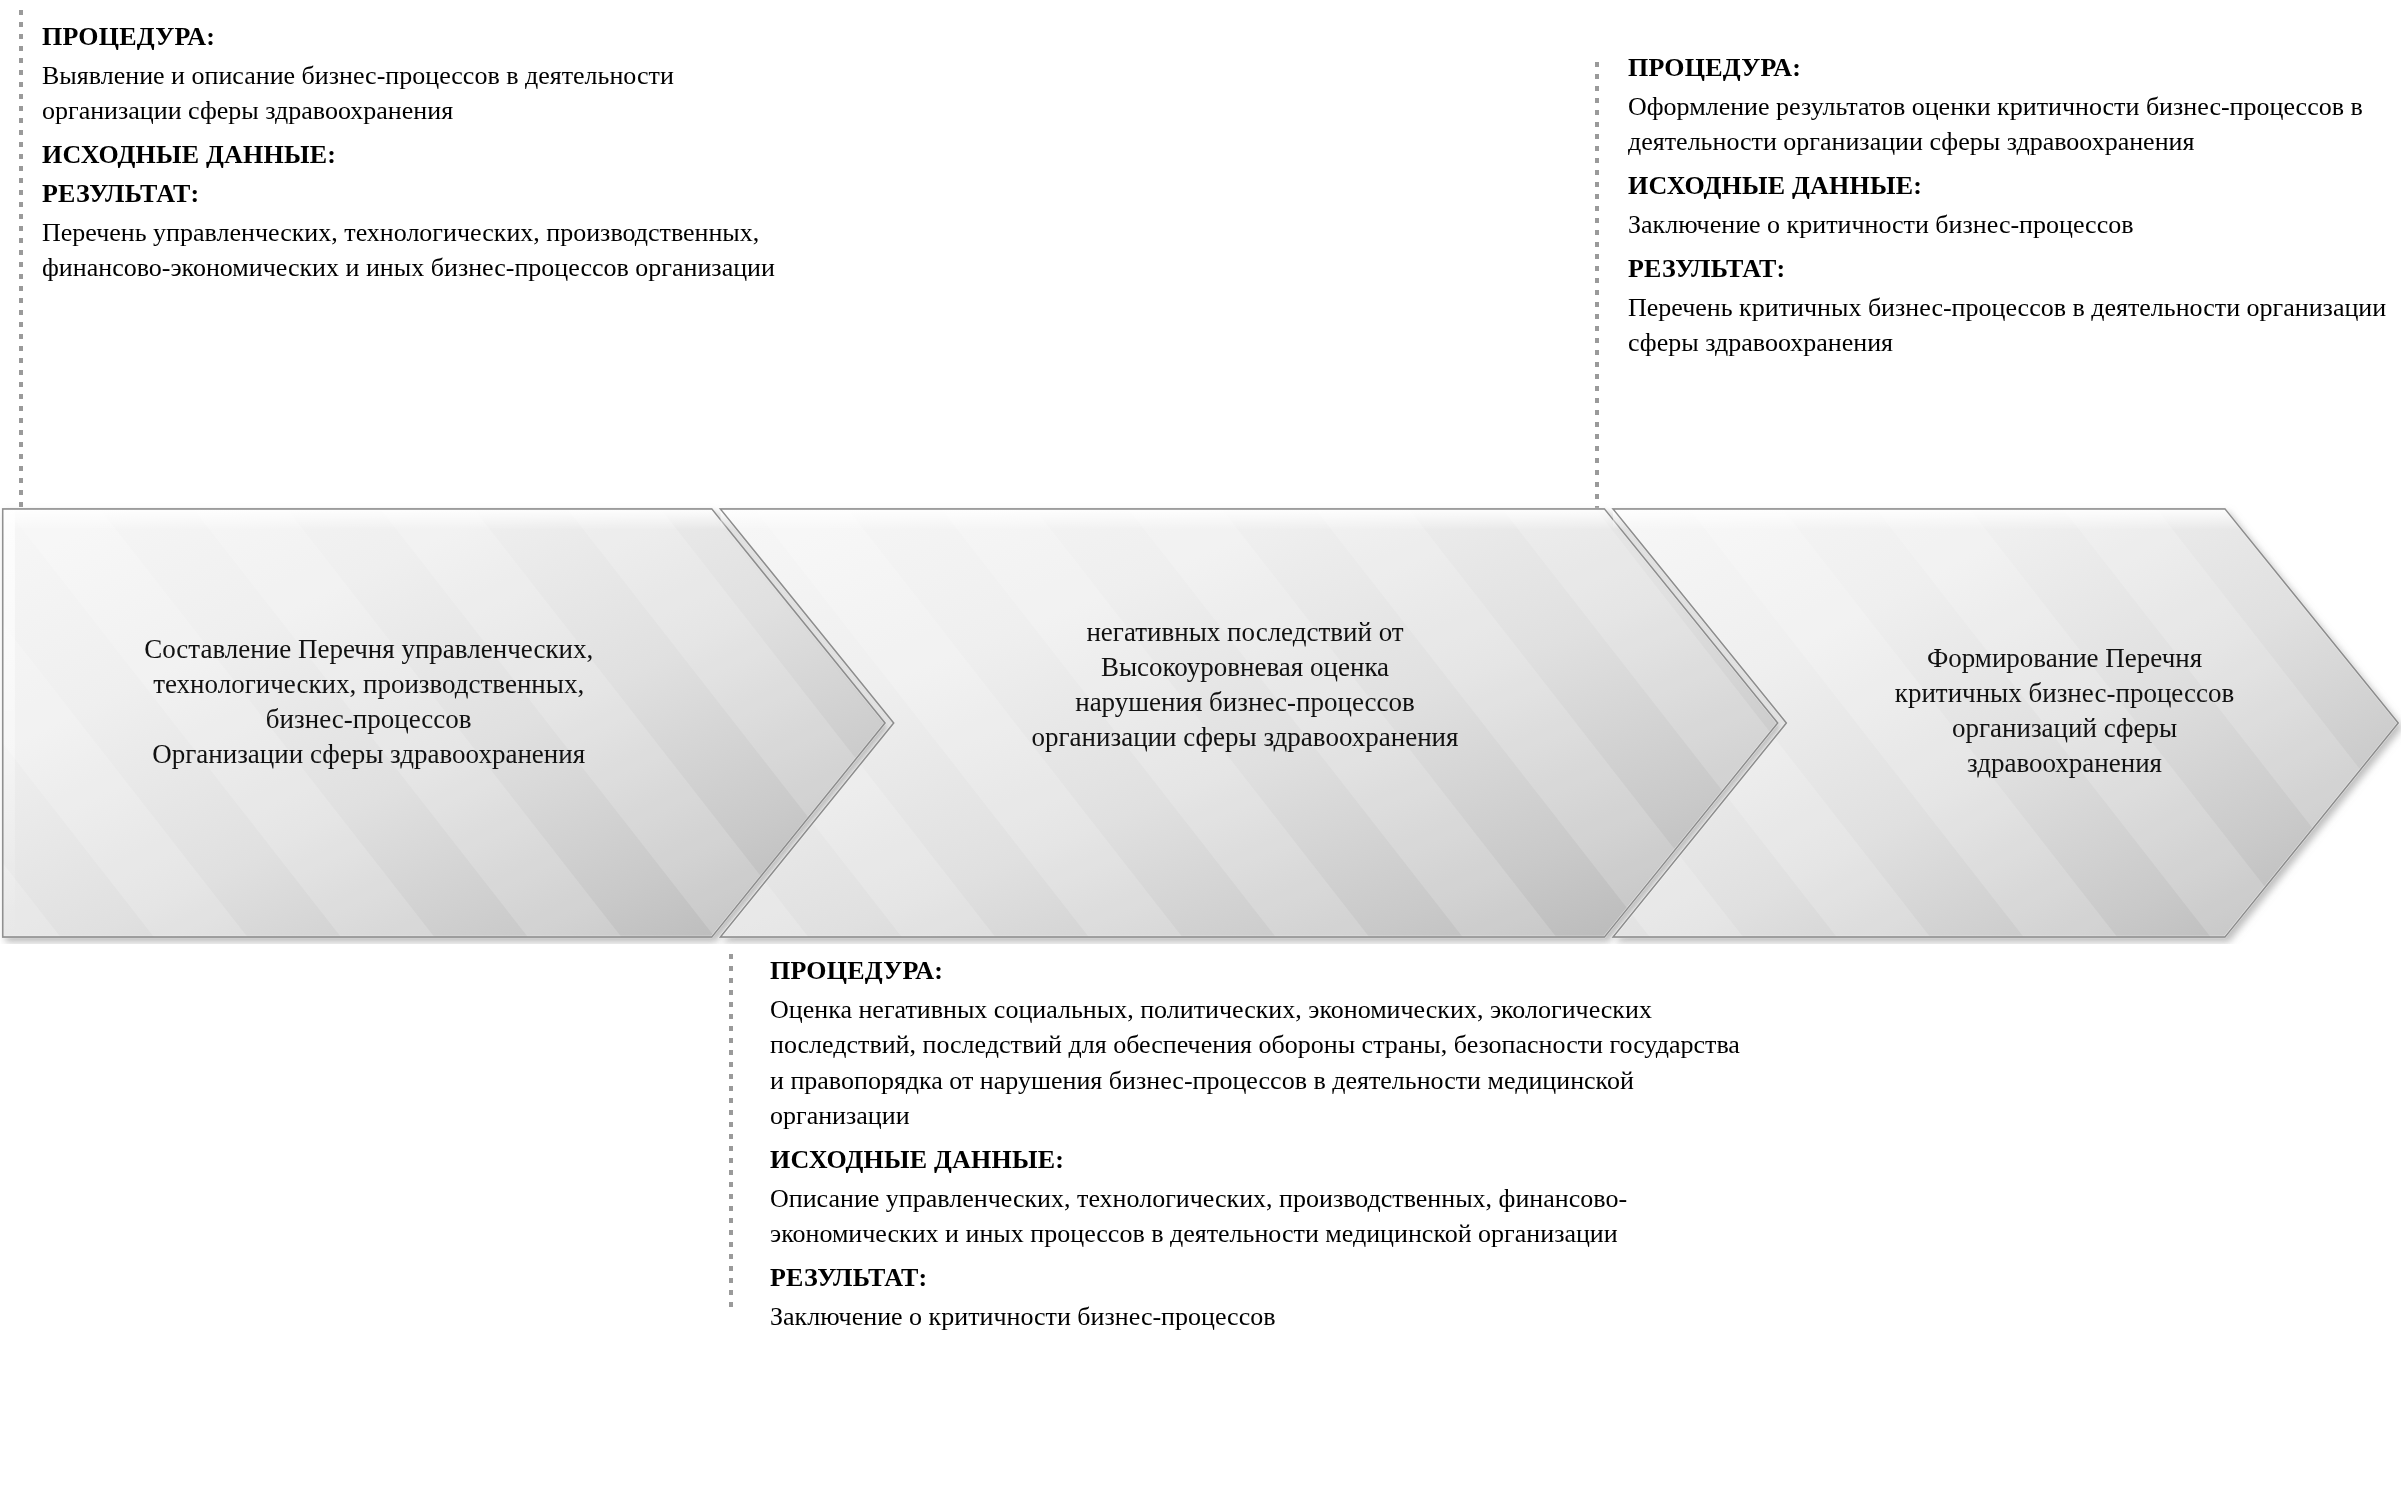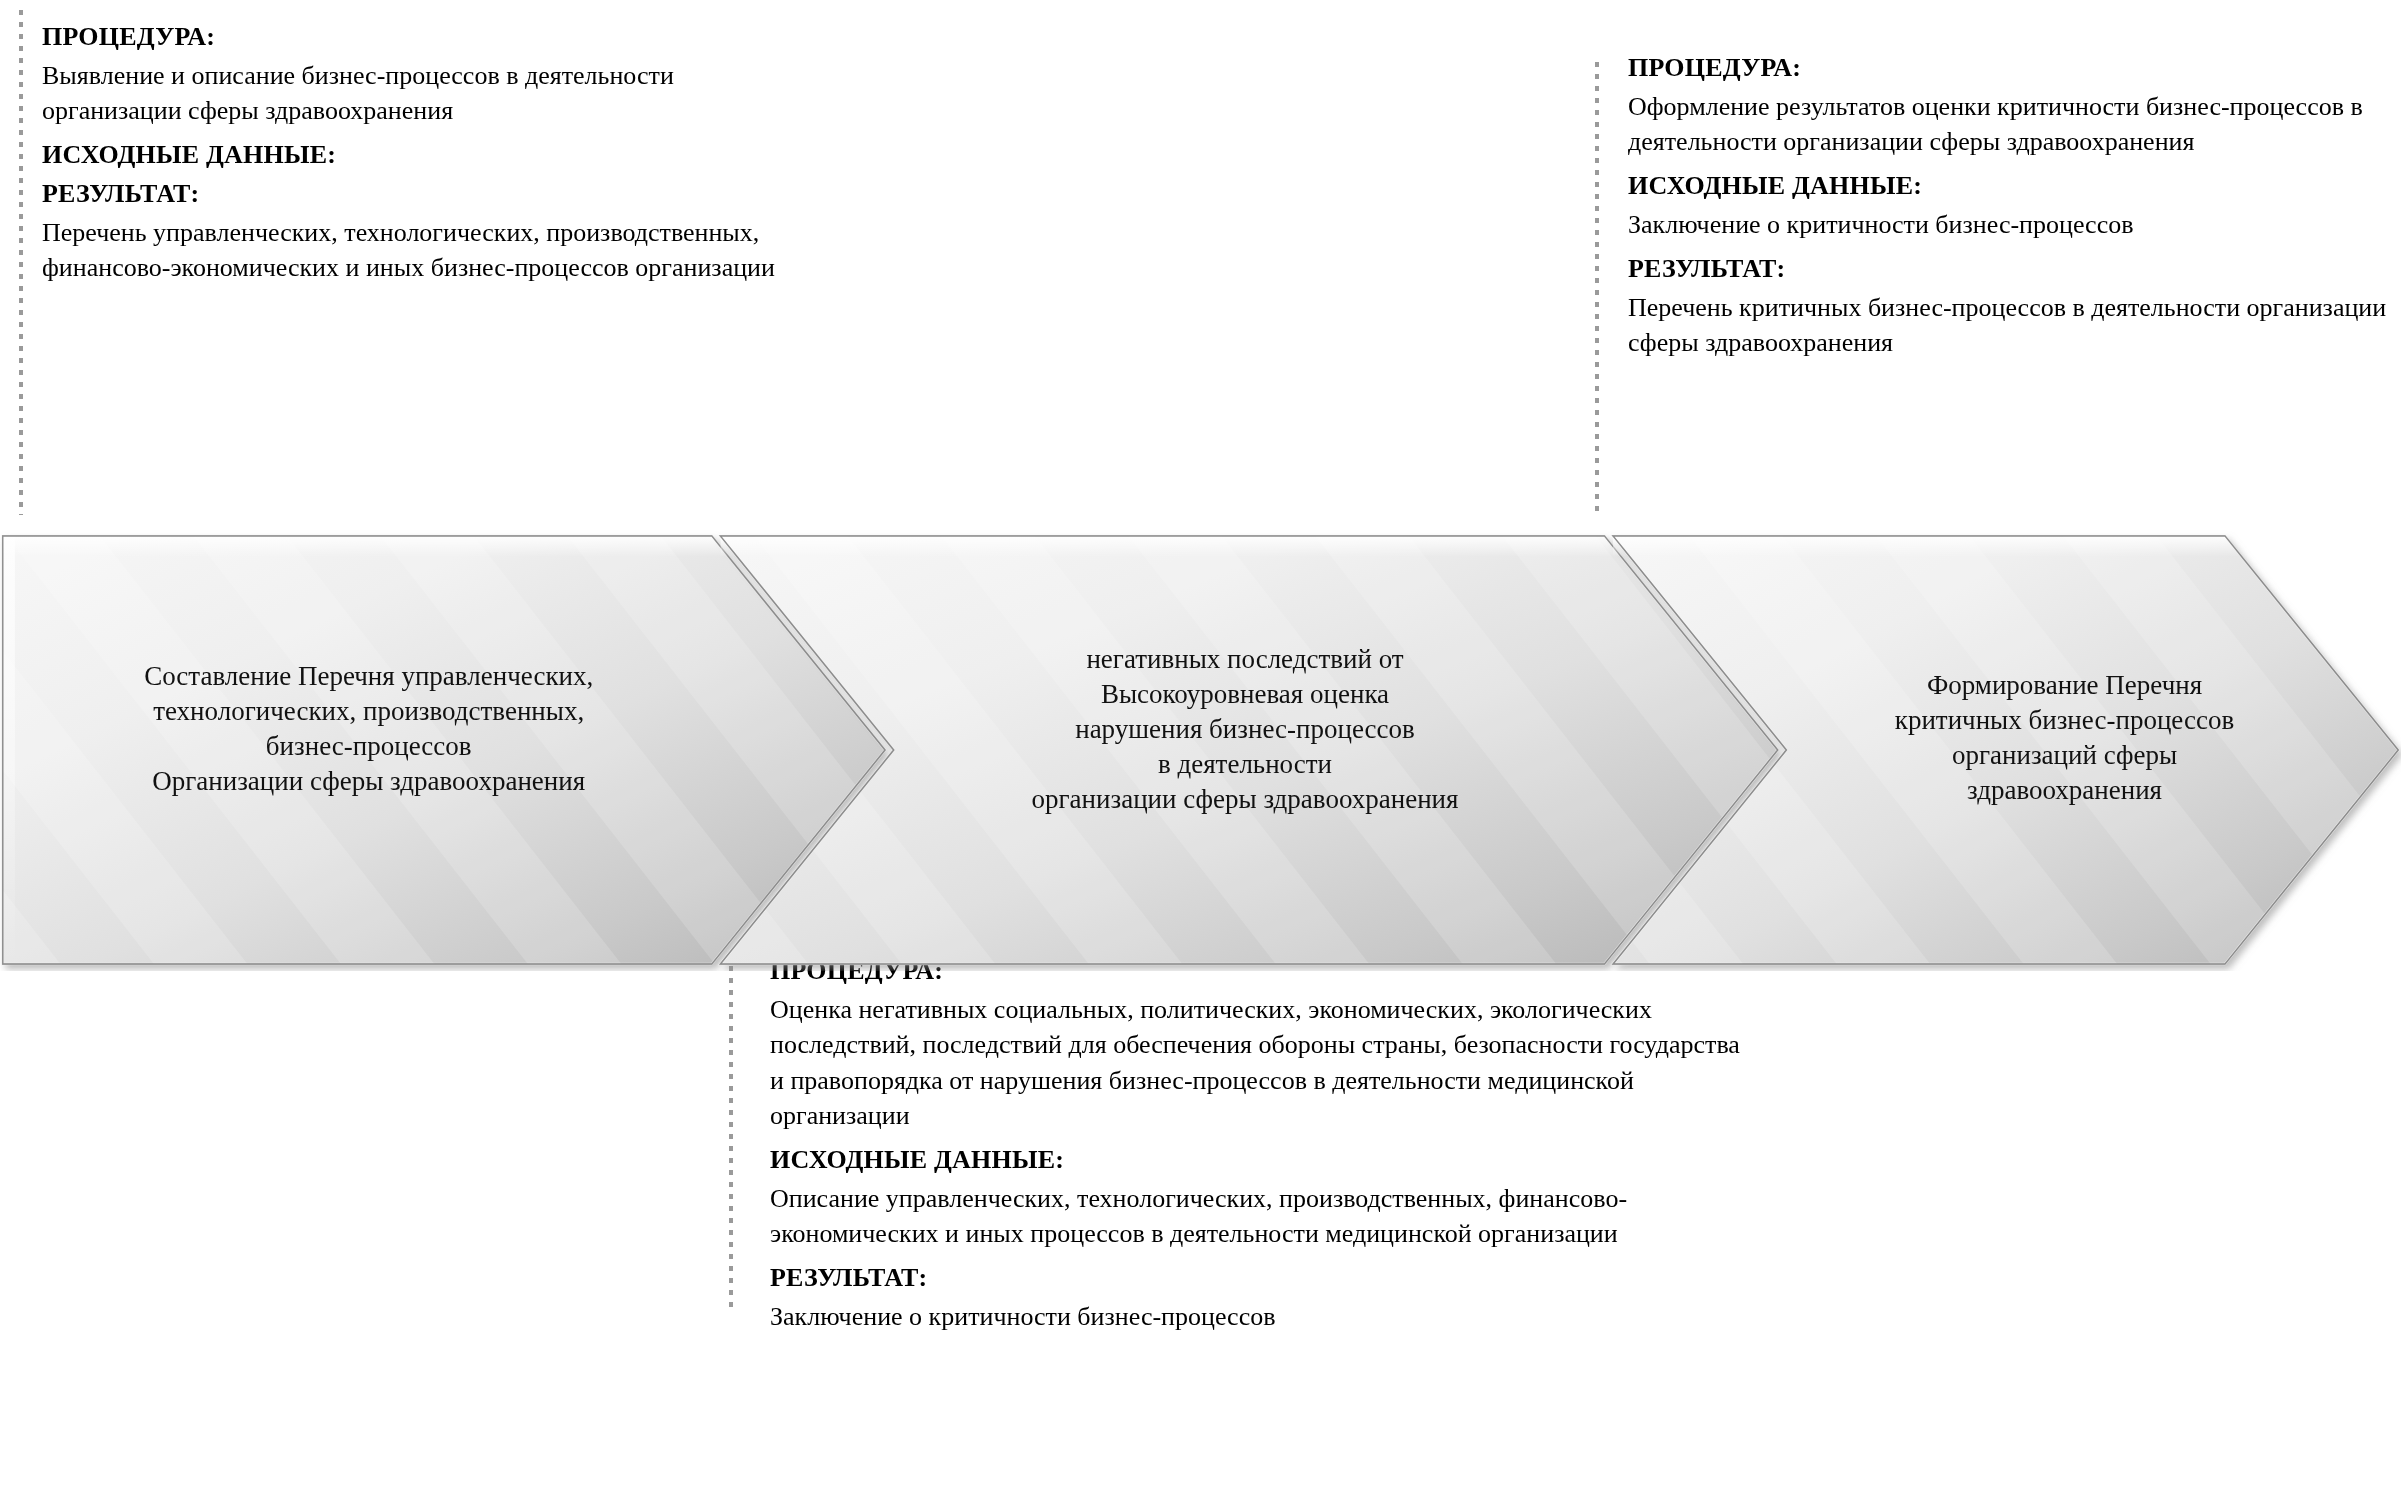--- a/index.html
+++ b/index.html
@@ -51,21 +51,21 @@
     margin: 0 0 8.7px 0;
     padding: 0;
   }
   .tb-body:last-child { margin-bottom: 0; }
   .tb-head { margin-bottom: 3.5px; }
 
   
   #band {
     position: absolute;
     left: 0;
-    top: 529px;
+    top: 502px;
     width: 2401px;
     height: 442px;
   }
   #band svg { display: block; }
 
   .chev-label {
     position: absolute;
     text-align: center;
     font-size: 27px;
     line-height: 1.30;
@@ -182,21 +182,20 @@
       <div>Составление Перечня  управленческих,</div>
       <div>технологических, производственных,</div>
       <div>бизнес-процессов</div>
       <div>Организации сферы здравоохранения</div>
     </div>
 
     <div class="chev-label" style="left:885px; top:113px; width:720px;">
       <div>негативных последствий от</div>
       <div>Высокоуровневая оценка</div>
       <div>нарушения бизнес-процессов</div>
-      <div>в деятельности</div>
       <div>организации сферы здравоохранения</div>
     </div>
 
     <div class="chev-label" style="left:1774px; top:139px; width:581px;">
       <div>Формирование Перечня</div>
       <div>критичных бизнес-процессов</div>
       <div>организаций сферы</div>
       <div>здравоохранения</div>
     </div>
   </div>

